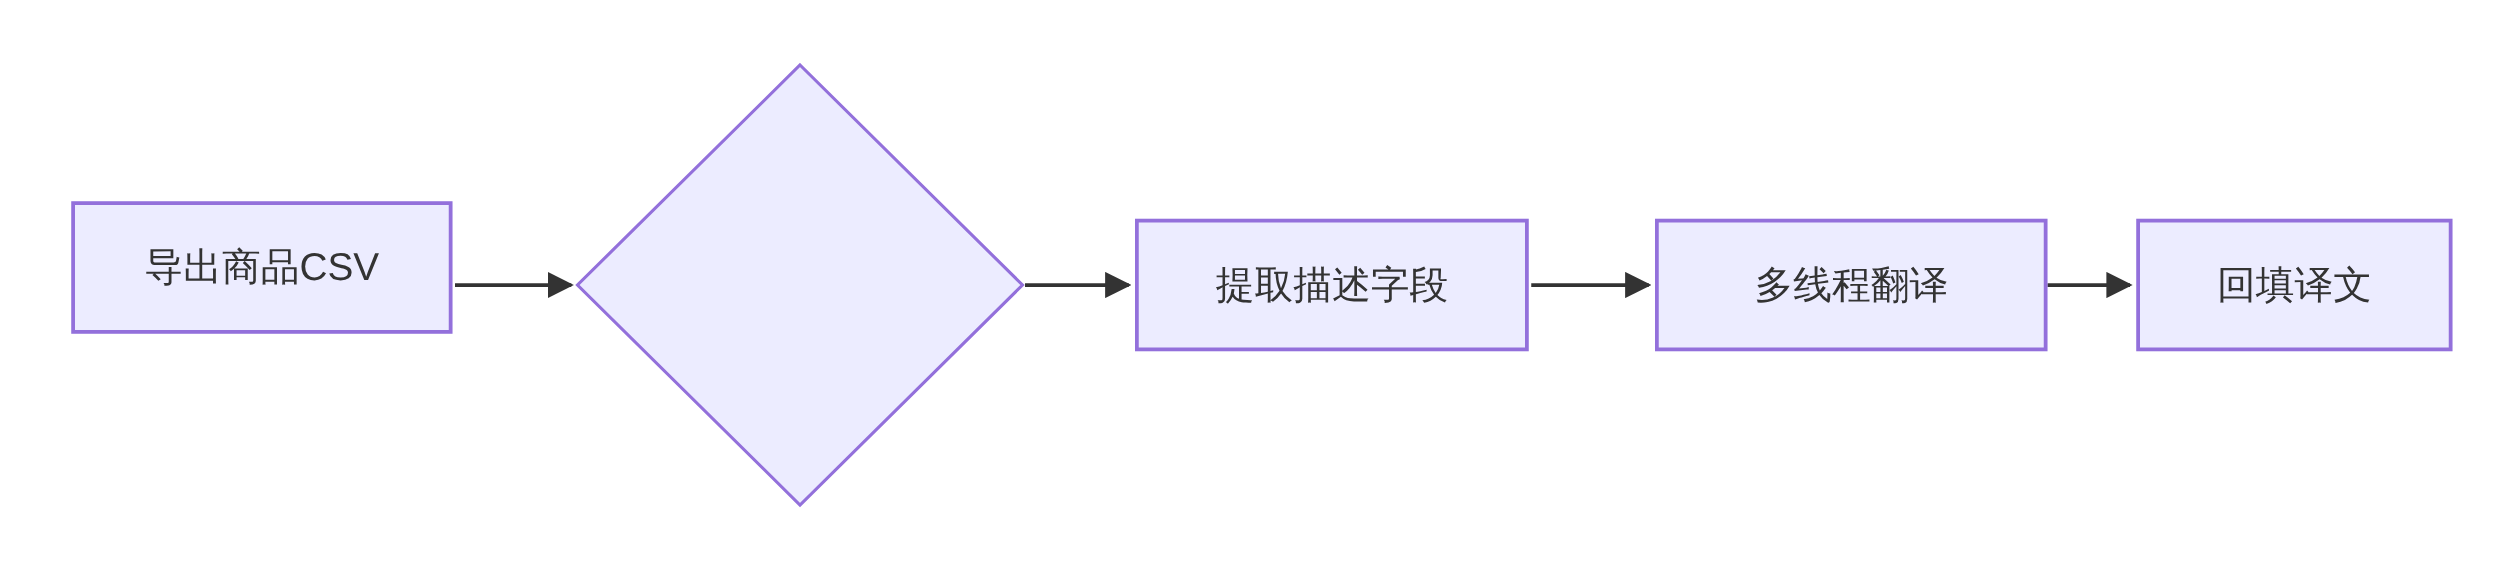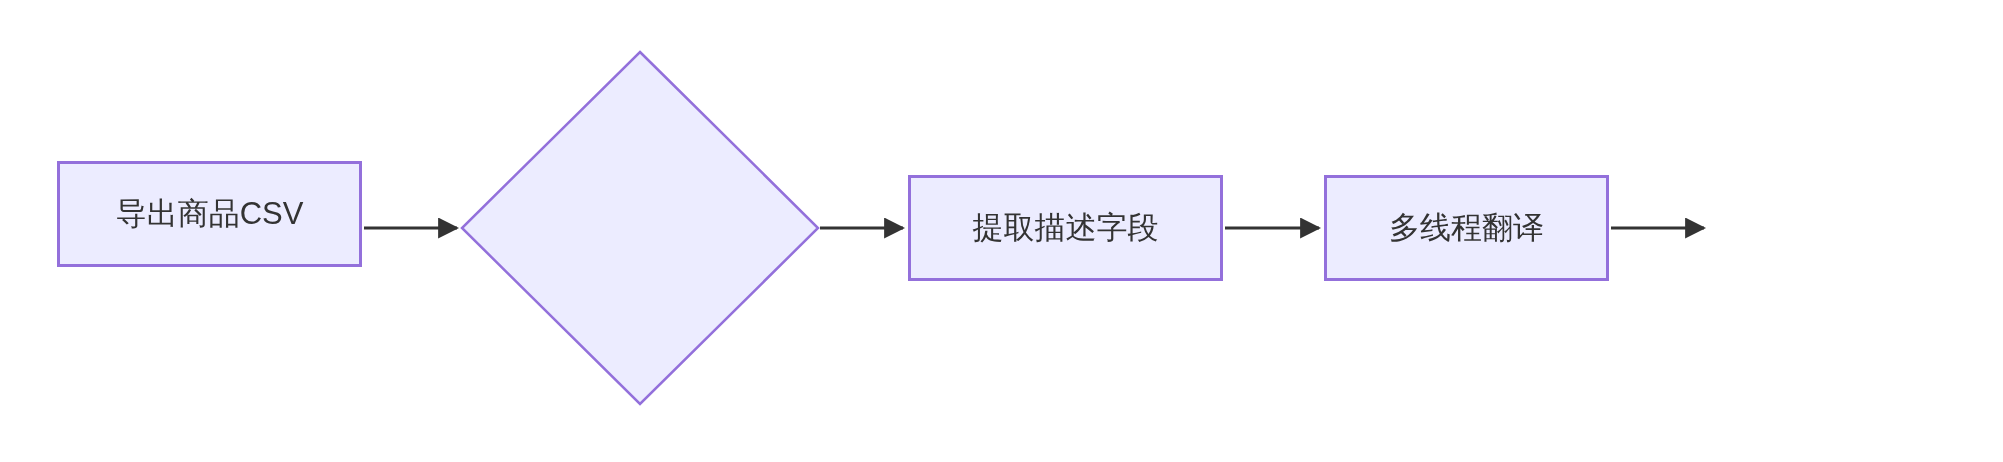--- a/index.html
+++ b/index.html
@@ -51,21 +51,21 @@
     left: 460px;
     top: 200px;
     width: 360px;
     height: 56px;
     display: flex;
     align-items: center;
     justify-content: center;
   }
   .node-export   { left: 57px;   top: 161px; width: 305px; height: 106px; }
   .node-extract  { left: 908px;  top: 175px; width: 315px; height: 106px; }
-  .node-threads  { left: 1324px; top: 175px; width: 285px; height: 106px; }
+  .node-threads  { left: 1324px; top: 175px; width: 314px; height: 106px; }
   .node-backfill { left: 1709px; top: 175px; width: 253px; height: 106px; }
 </style>
 </head>
 <body>
 
 <div class="canvas">
 
   <svg class="connector-layer" viewBox="0 0 2003 462" xmlns="http://www.w3.org/2000/svg">
     <defs>
       <marker id="arrowhead" viewBox="0 0 10 10" refX="9" refY="5" markerWidth="7" markerHeight="7" orient="auto" markerUnits="strokeWidth">
@@ -87,14 +87,17 @@
 
 
   <div class="node node-extract">
     <span class="node-label">提取描述字段</span>
   </div>
 
   <div class="node node-threads">
     <span class="node-label">多线程翻译</span>
   </div>
 
+  <div class="node node-backfill">
+    <span class="node-label">回填译文</span>
+  </div>
 
 </div>
 
 </body></html>

